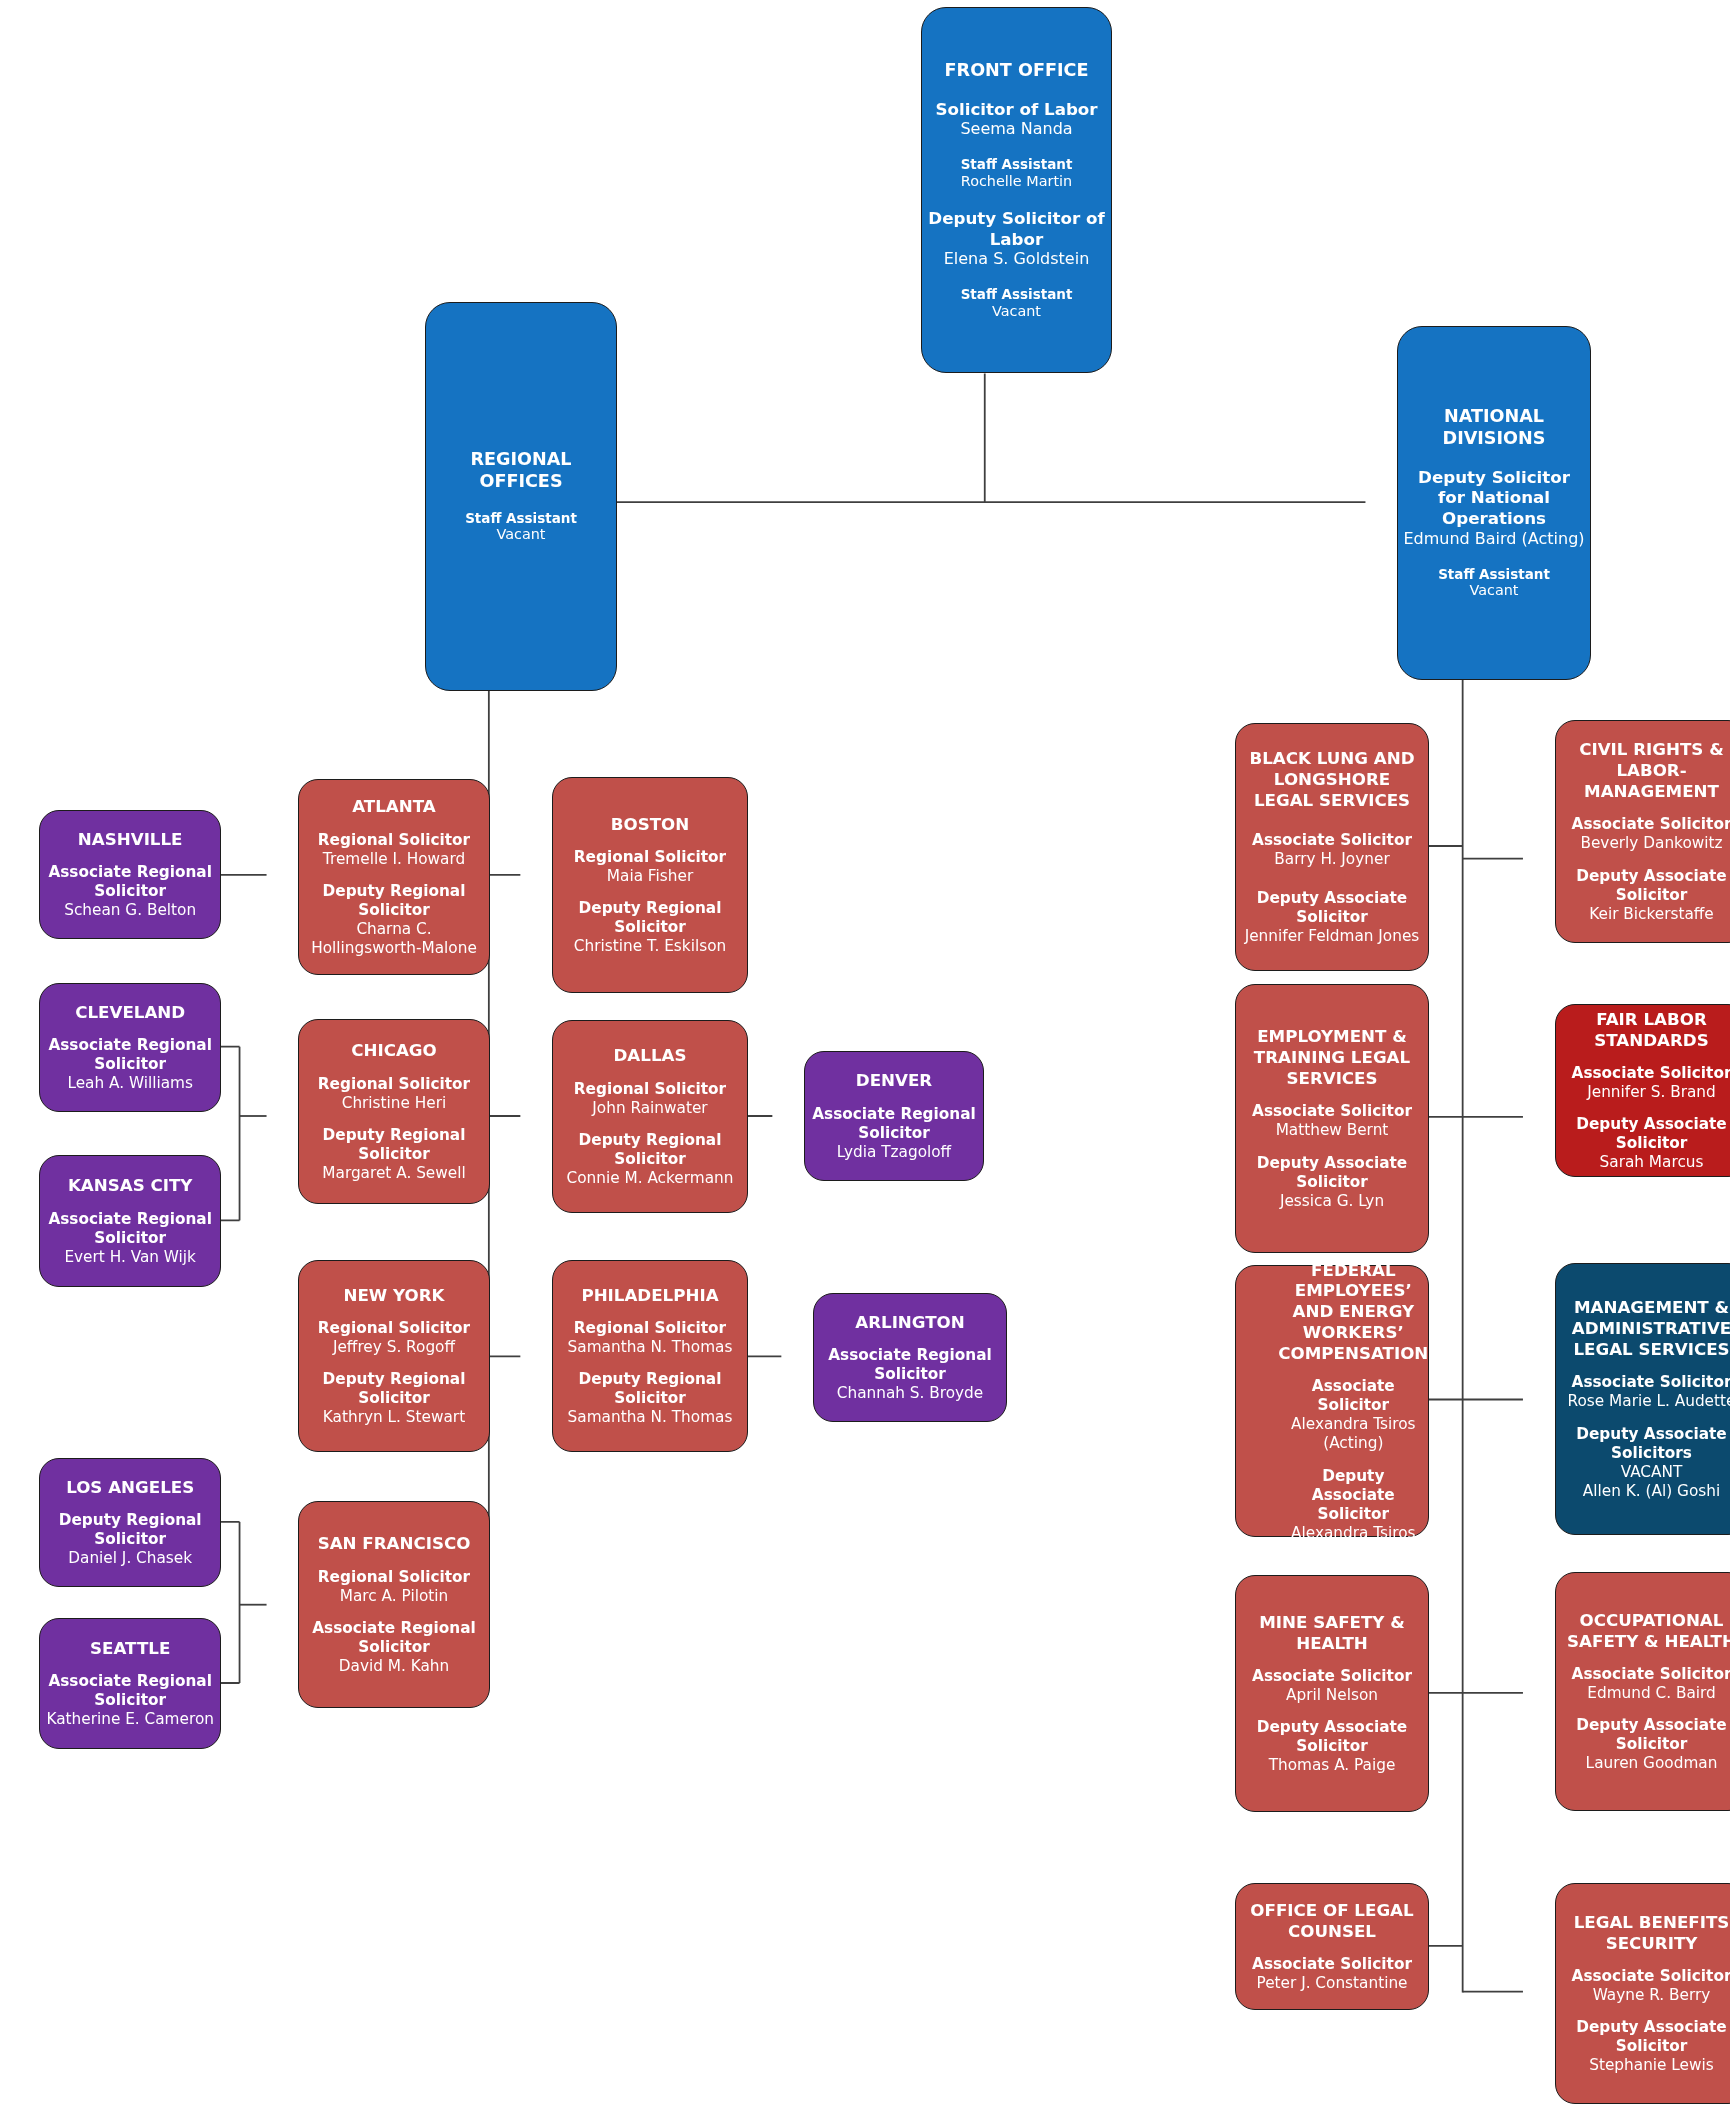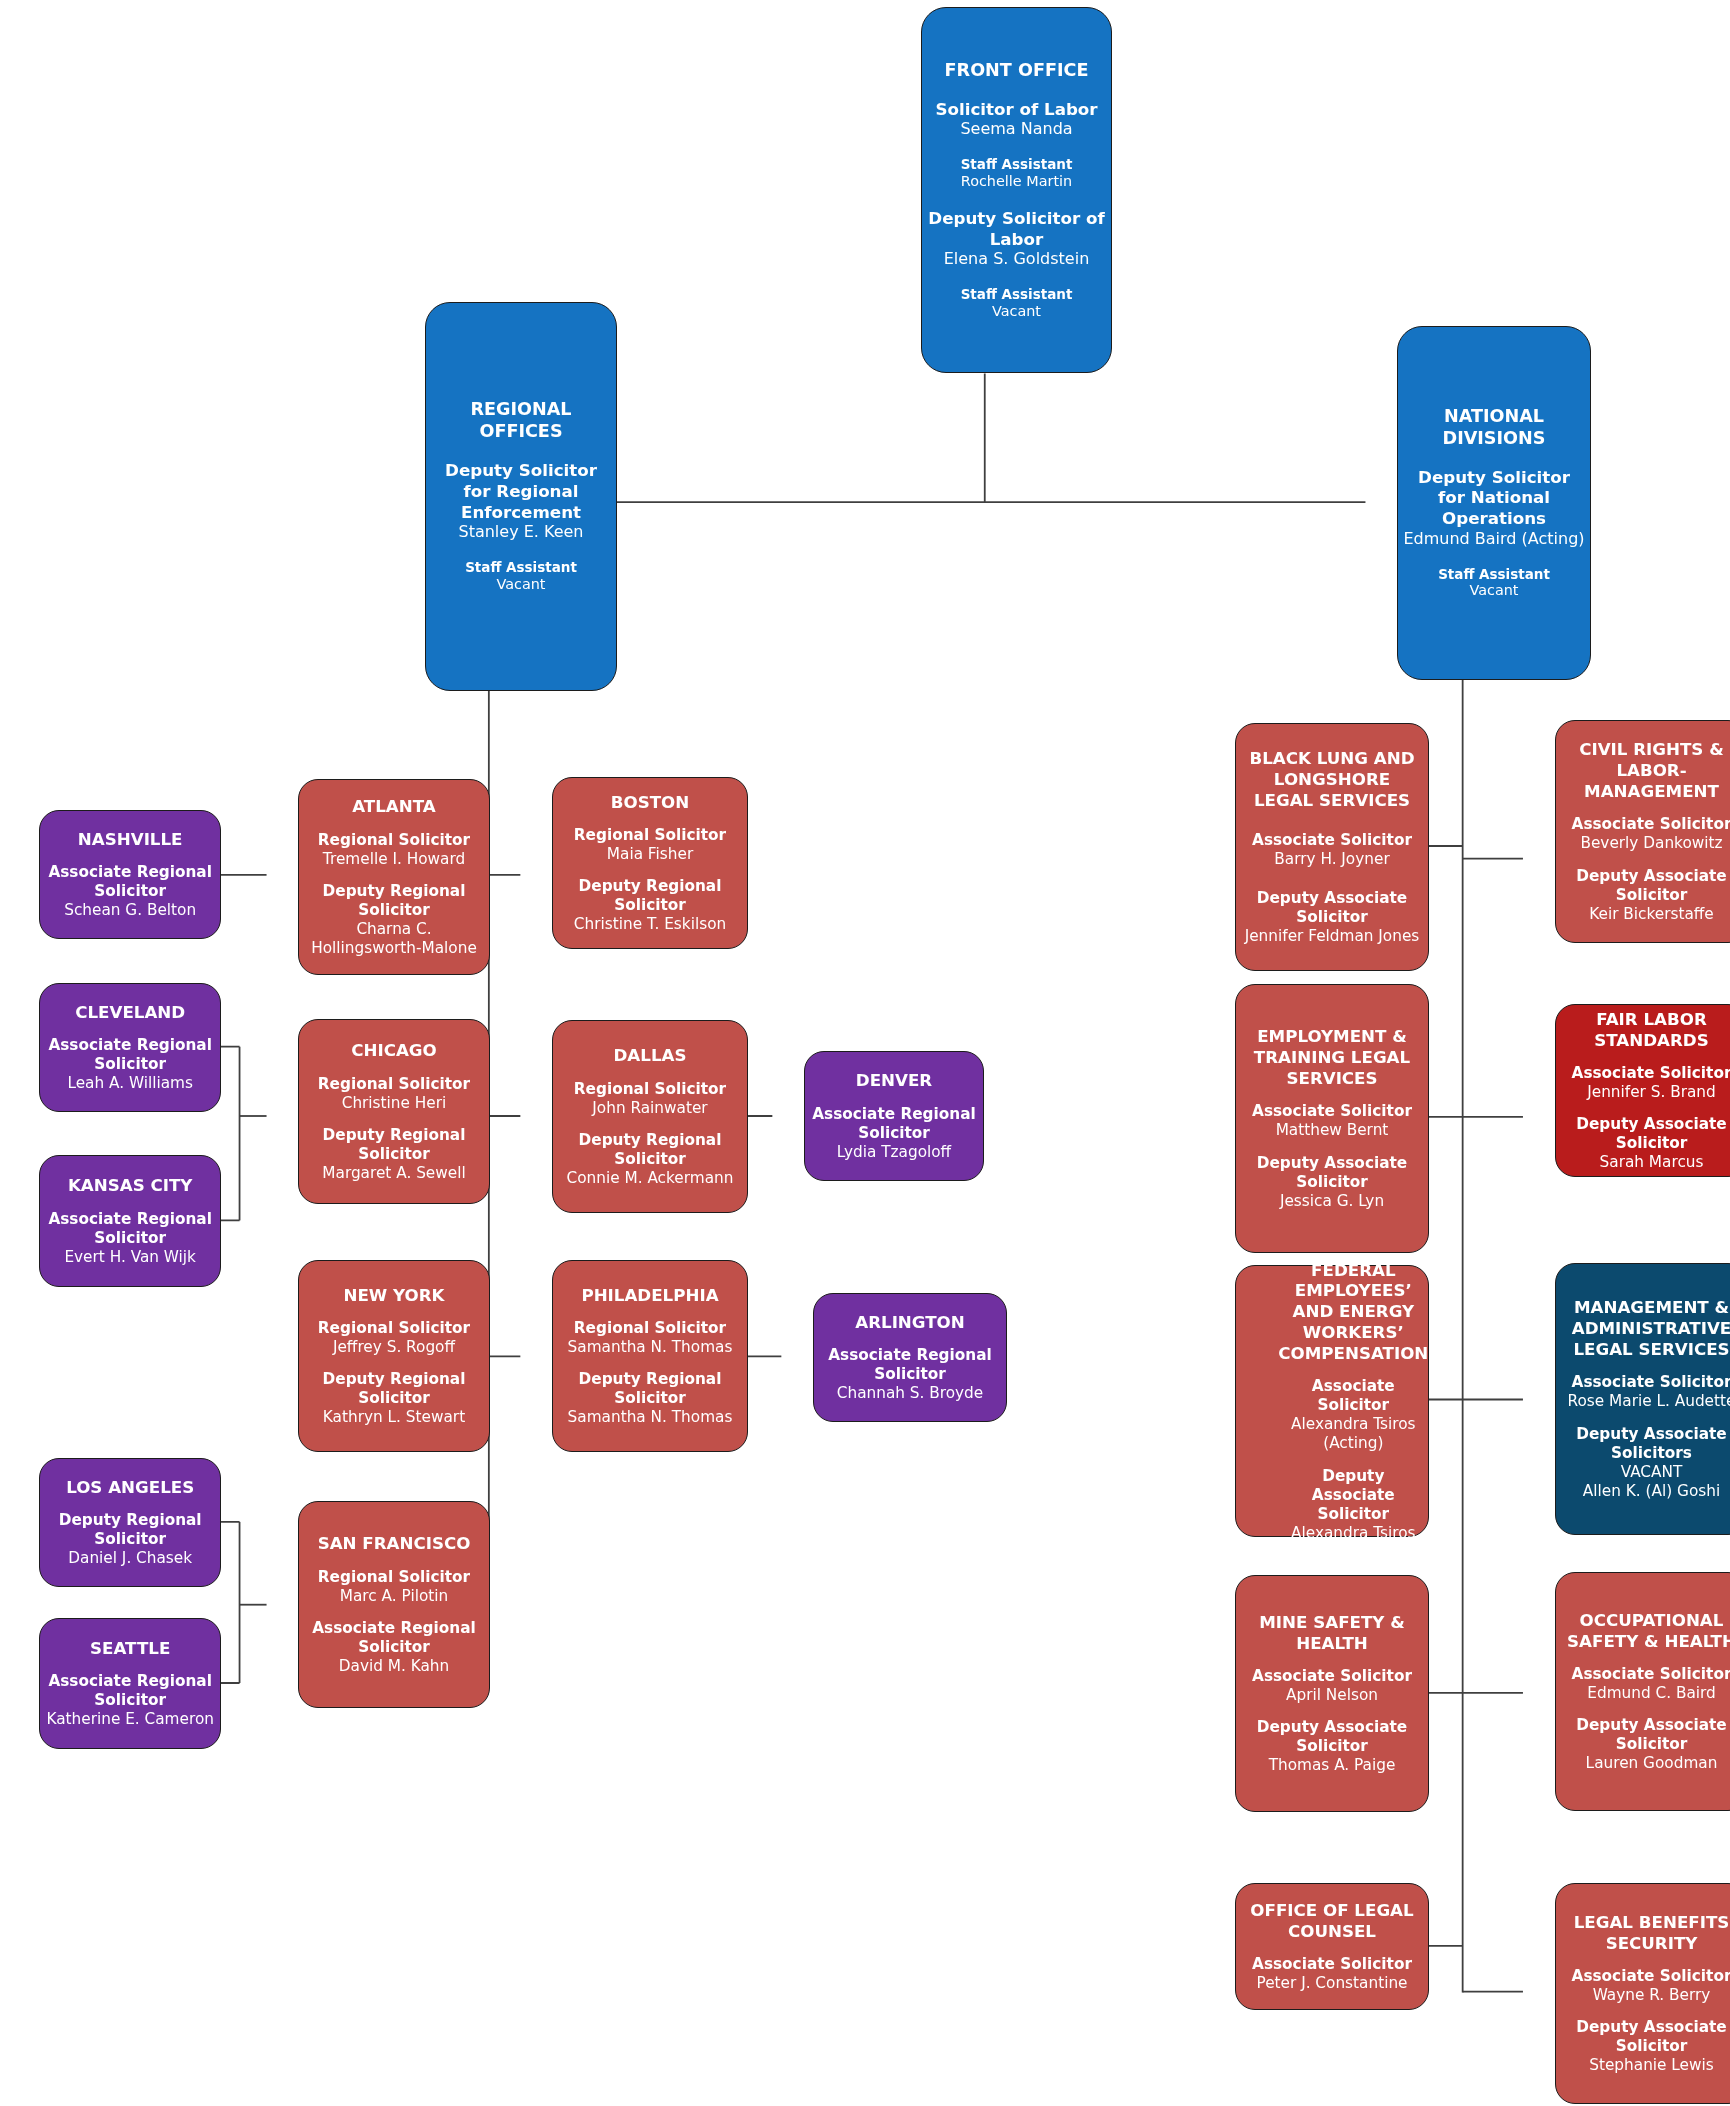--- a/index.html
+++ b/index.html
@@ -72,24 +72,20 @@
         <div class="role">Deputy Solicitor of Labor</div>
         <div class="name">Elena S. Goldstein</div>
       </div>
       <div class="section sm">
         <div class="role">Staff Assistant</div>
         <div class="name">Vacant</div>
       </div>
     </div>
     <div class="box blue" style="left: 393px; top: 302px; width: 192px; height: 389px; background: rgb(21, 115, 194); border-color: rgb(28, 28, 28);">
       <div class="box-title">REGIONAL OFFICES</div>
-      <div class="section lg">
-        <div class="role">Deputy Solicitor for Regional Enforcement</div>
-        <div class="name">Stanley E. Keen</div>
-      </div>
       <div class="section sm">
         <div class="role">Staff Assistant</div>
         <div class="name">Vacant</div>
       </div>
     </div>
     <div class="box blue" style="left: 1365px; top: 326px; width: 194px; height: 354px; background: rgb(21, 115, 194); border-color: rgb(28, 28, 28);">
       <div class="box-title">NATIONAL DIVISIONS</div>
       <div class="section lg">
         <div class="role">Deputy Solicitor for National Operations</div>
         <div class="name">Edmund Baird (Acting)</div>
@@ -110,21 +106,21 @@
       <div class="box-title">ATLANTA</div>
       <div class="section md">
         <div class="role">Regional Solicitor</div>
         <div class="name">Tremelle I. Howard</div>
       </div>
       <div class="section md">
         <div class="role">Deputy Regional Solicitor</div>
         <div class="name">Charna C. Hollingsworth-Malone</div>
       </div>
     </div>
-    <div class="box red" style="left: 520px; top: 777px; width: 196px; height: 172px; background: rgb(192, 80, 74); border-color: rgb(28, 28, 28);">
+    <div class="box red" style="left: 520px; top: 777px; width: 196px; height: 216px; background: rgb(192, 80, 74); border-color: rgb(28, 28, 28);">
       <div class="box-title">BOSTON</div>
       <div class="section md">
         <div class="role">Regional Solicitor</div>
         <div class="name">Maia Fisher</div>
       </div>
       <div class="section md">
         <div class="role">Deputy Regional Solicitor</div>
         <div class="name">Christine T. Eskilson</div>
       </div>
     </div>

